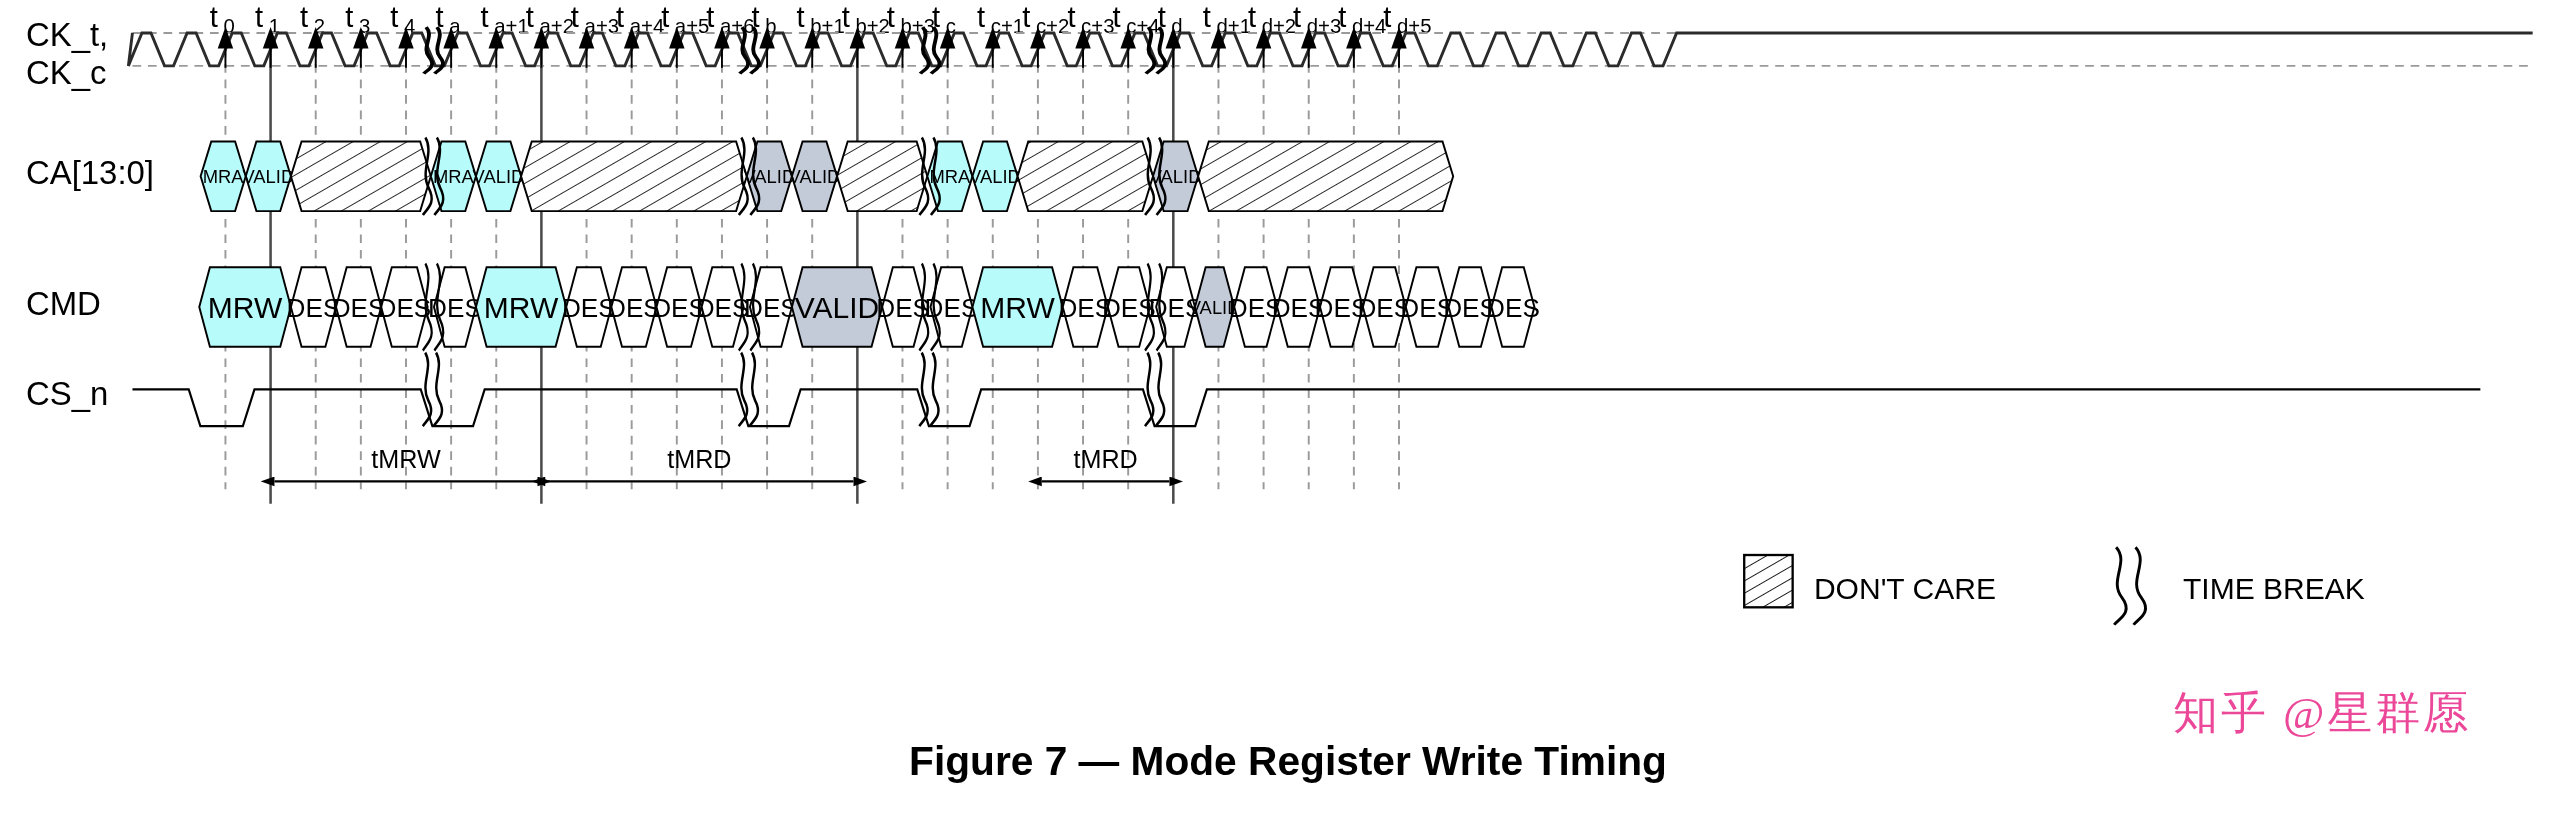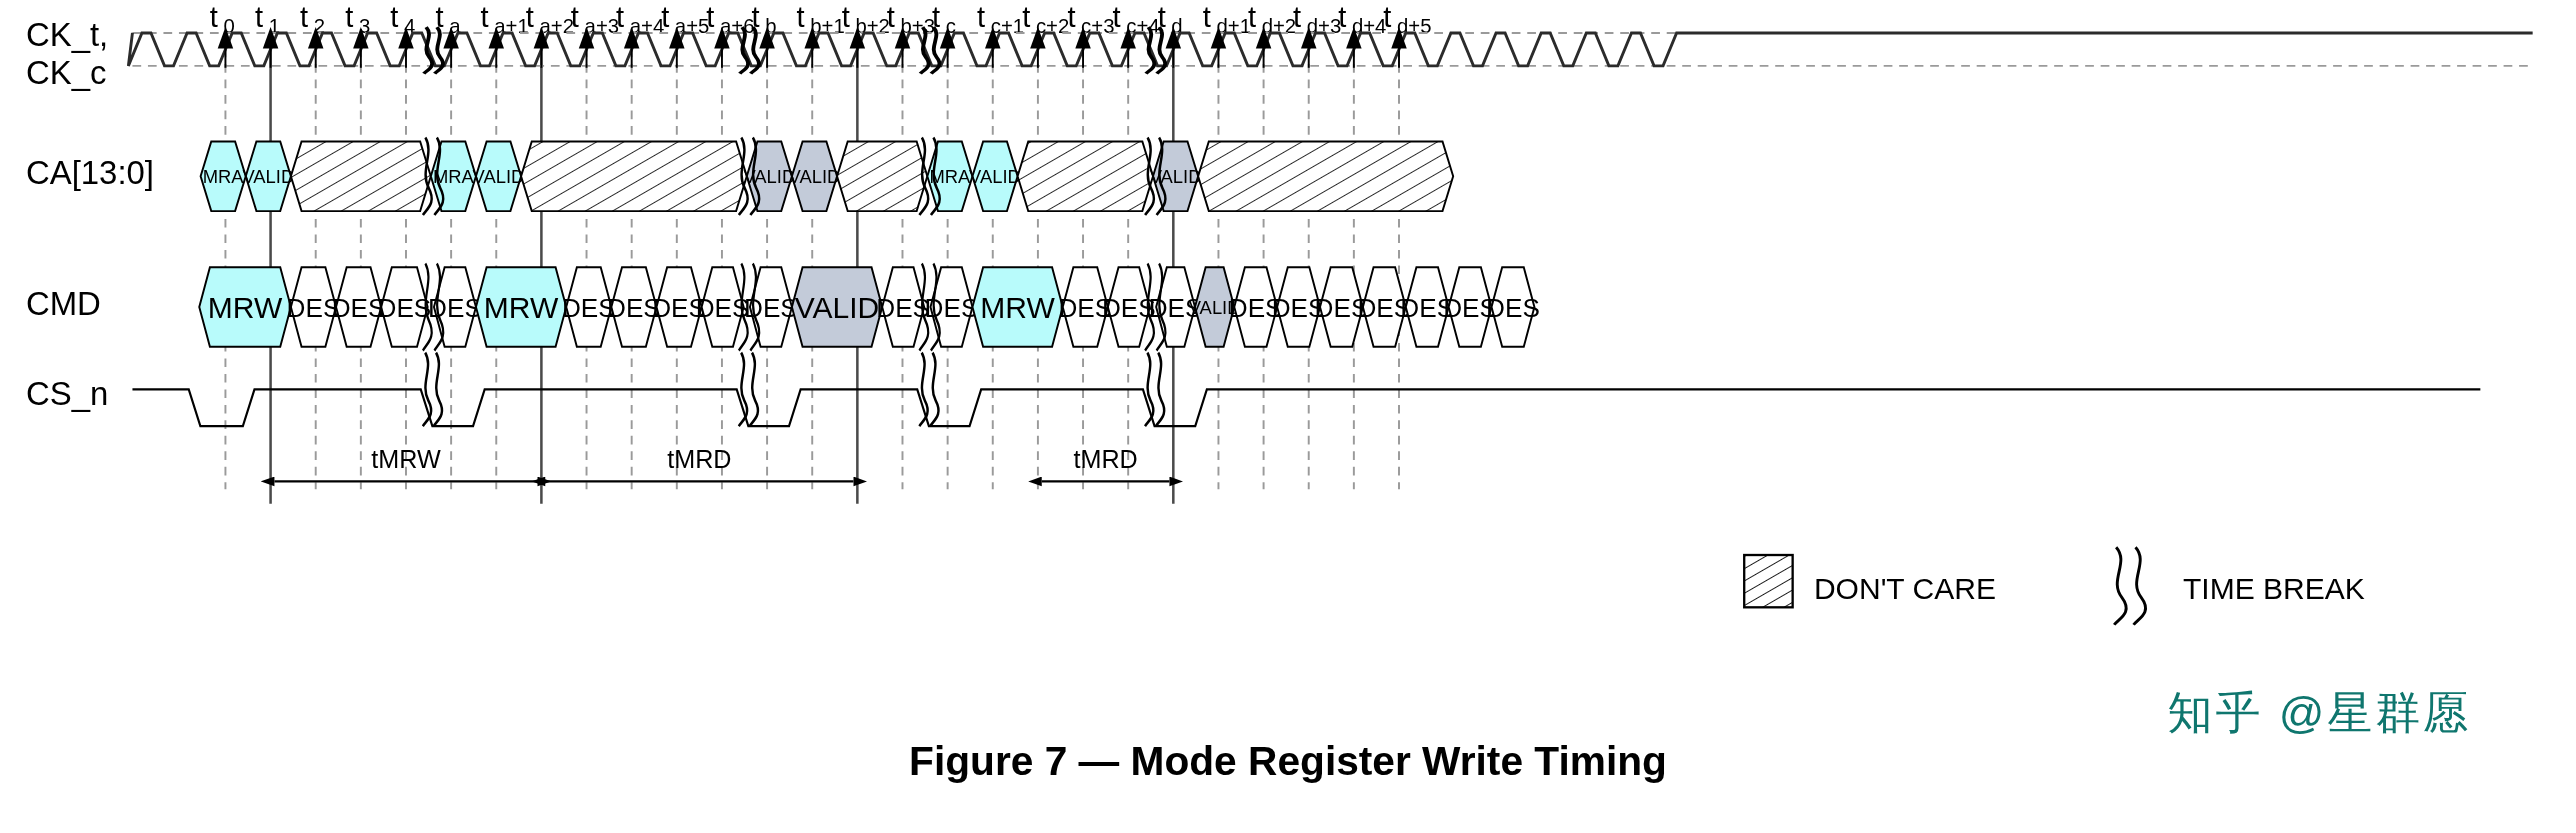--- a/index.html
+++ b/index.html
@@ -9,22 +9,22 @@
   svg#diagram{position:absolute;left:0;top:0;width:2576px;height:833px;display:block;}
   .sig-label{font-family:"Liberation Sans",sans-serif;font-size:34px;fill:#000;}
   .tick-label{font-family:"Liberation Sans",sans-serif;font-size:30px;fill:#000;}
   .tick-sub{font-family:"Liberation Sans",sans-serif;font-size:21px;fill:#000;}
   .cell-text-big{font-family:"Liberation Sans",sans-serif;font-size:31px;fill:#000;text-anchor:middle;}
   .cell-text-med{font-family:"Liberation Sans",sans-serif;font-size:27px;fill:#000;text-anchor:middle;}
   .cell-text-sm{font-family:"Liberation Sans",sans-serif;font-size:19px;fill:#000;text-anchor:middle;}
   .tmr-label{font-family:"Liberation Sans",sans-serif;font-size:26px;fill:#000;text-anchor:middle;}
   .legend-text{font-family:"Liberation Sans",sans-serif;font-size:31px;fill:#000;}
   .caption{font-family:"Liberation Sans",sans-serif;font-size:42px;font-weight:bold;fill:#000;text-anchor:middle;}
-  .watermark{position:absolute;right:105px;top:683px;font-size:45px;color:#0f766e;
-             font-family:Liberation Sans, sans-serif;letter-spacing:2.9px;white-space:nowrap;}
+  .watermark{position:absolute;right:105px;top:683px;font-size:45px;color:#ec4899;
+             font-family:Liberation Serif, serif;letter-spacing:2.9px;white-space:nowrap;}
   .wire{fill:none;stroke:#2b2b2b;stroke-width:3;}
   .wire-thin{fill:none;stroke:#000;stroke-width:2.2;}
   .dash{stroke:#9a9a9a;stroke-width:2;stroke-dasharray:9 7;fill:none;}
   .vguide{stroke:#9a9a9a;stroke-width:2;stroke-dasharray:9 7;}
   .vsolid{stroke:#4a4a4a;stroke-width:2.6;}
   .arrowline{stroke:#000;stroke-width:2.4;}
 </style>
 </head>
 <body>
 

